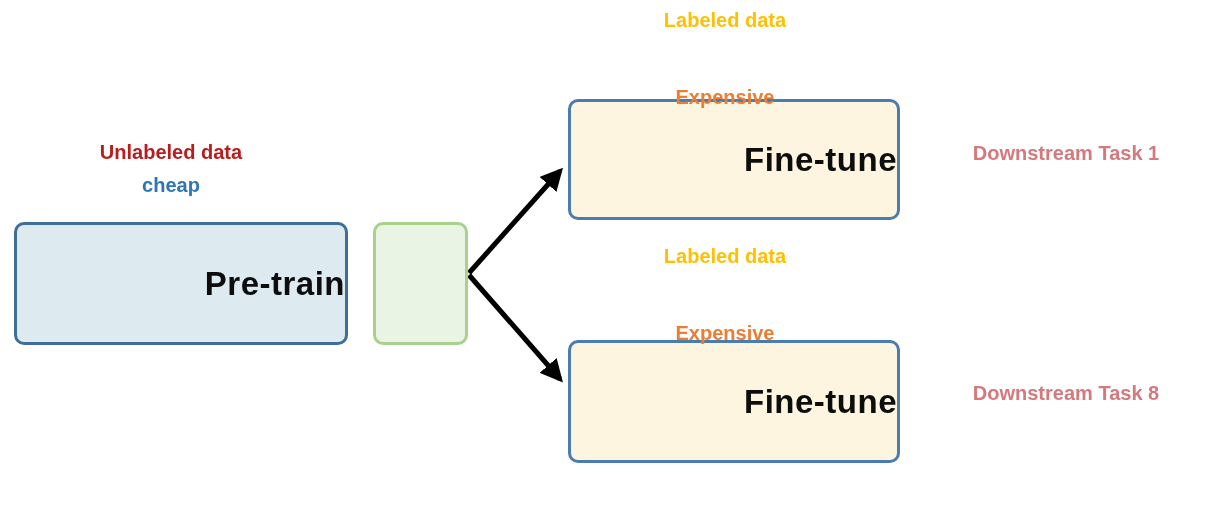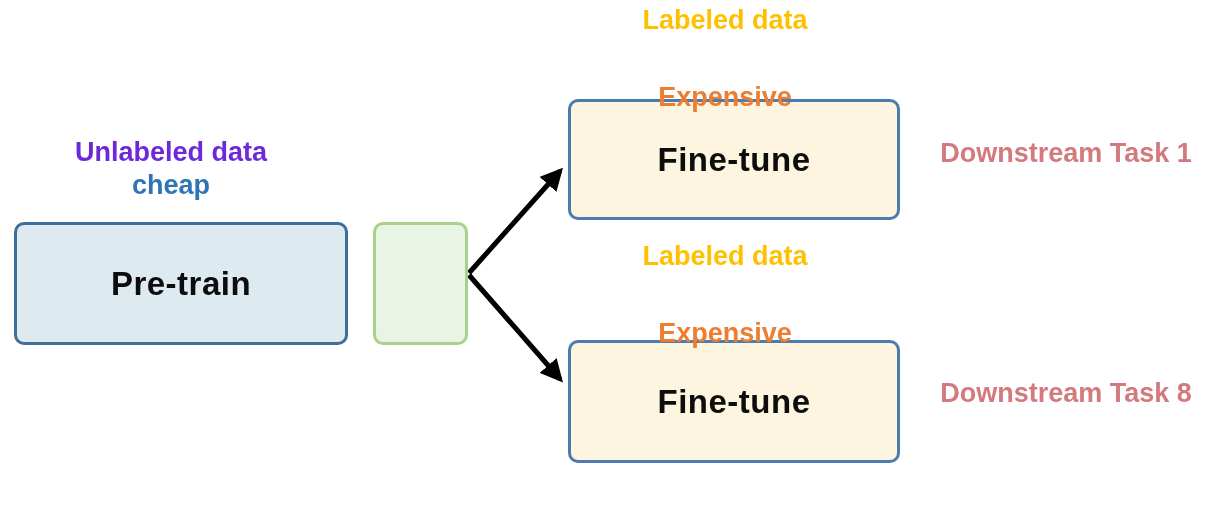--- a/index.html
+++ b/index.html
@@ -14,21 +14,21 @@
     height: 528px;
     background: #ffffff;
     overflow: hidden;
   }
   .box {
     position: absolute;
     box-sizing: border-box;
     border-radius: 10px;
     display: flex;
     align-items: center;
-    justify-content: center;
+    justify-content: flex-end;
     font-weight: bold;
     font-size: 33px;
     color: #0d0d0d;
     letter-spacing: 0.5px;
   }
   .pretrain-box {
     left: 14px; top: 222px;
     width: 334px; height: 123px;
     background: #ddebf1;
     border: 3px solid #3f6e9a;
@@ -47,35 +47,35 @@
   }
   .finetune-box-2 {
     left: 568px; top: 340px;
     width: 332px; height: 123px;
     background: #fdf5df;
     border: 3px solid #4b7cb0;
   }
   .annot {
     position: absolute;
     font-weight: bold;
-    font-size: 27px;
+    font-size: 20px;
     line-height: 33px;
     text-align: center;
     white-space: nowrap;
   }
   .annot .line { display: block; }
   .labeled-top    { left: 570px; top: 4px;   width: 310px; }
   .labeled-mid    { left: 570px; top: 240px; width: 310px; }
   .unlabeled      { left: 21px;  top: 136px; width: 300px; }
   .representation { left: 268px; top: 148px; width: 300px; color: #00b050; }
   .downstream-1   { left: 920px; top: 137px; width: 292px; color: #d4797d; }
   .downstream-2   { left: 920px; top: 377px; width: 292px; color: #d4797d; }
   .c-yellow { color: #ffc000; }
   .c-orange { color: #ed7d31; margin-top: 44px; }
-  .c-teal   { color: #6d28d9; }
+  .c-teal   { color: #b91c1c; }
   .c-blue   { color: #2e75b6; }
   .arrows {
     position: absolute;
     left: 0; top: 0;
     width: 1212px; height: 528px;
     pointer-events: none;
   }
 </style>
 </head>
 <body>

